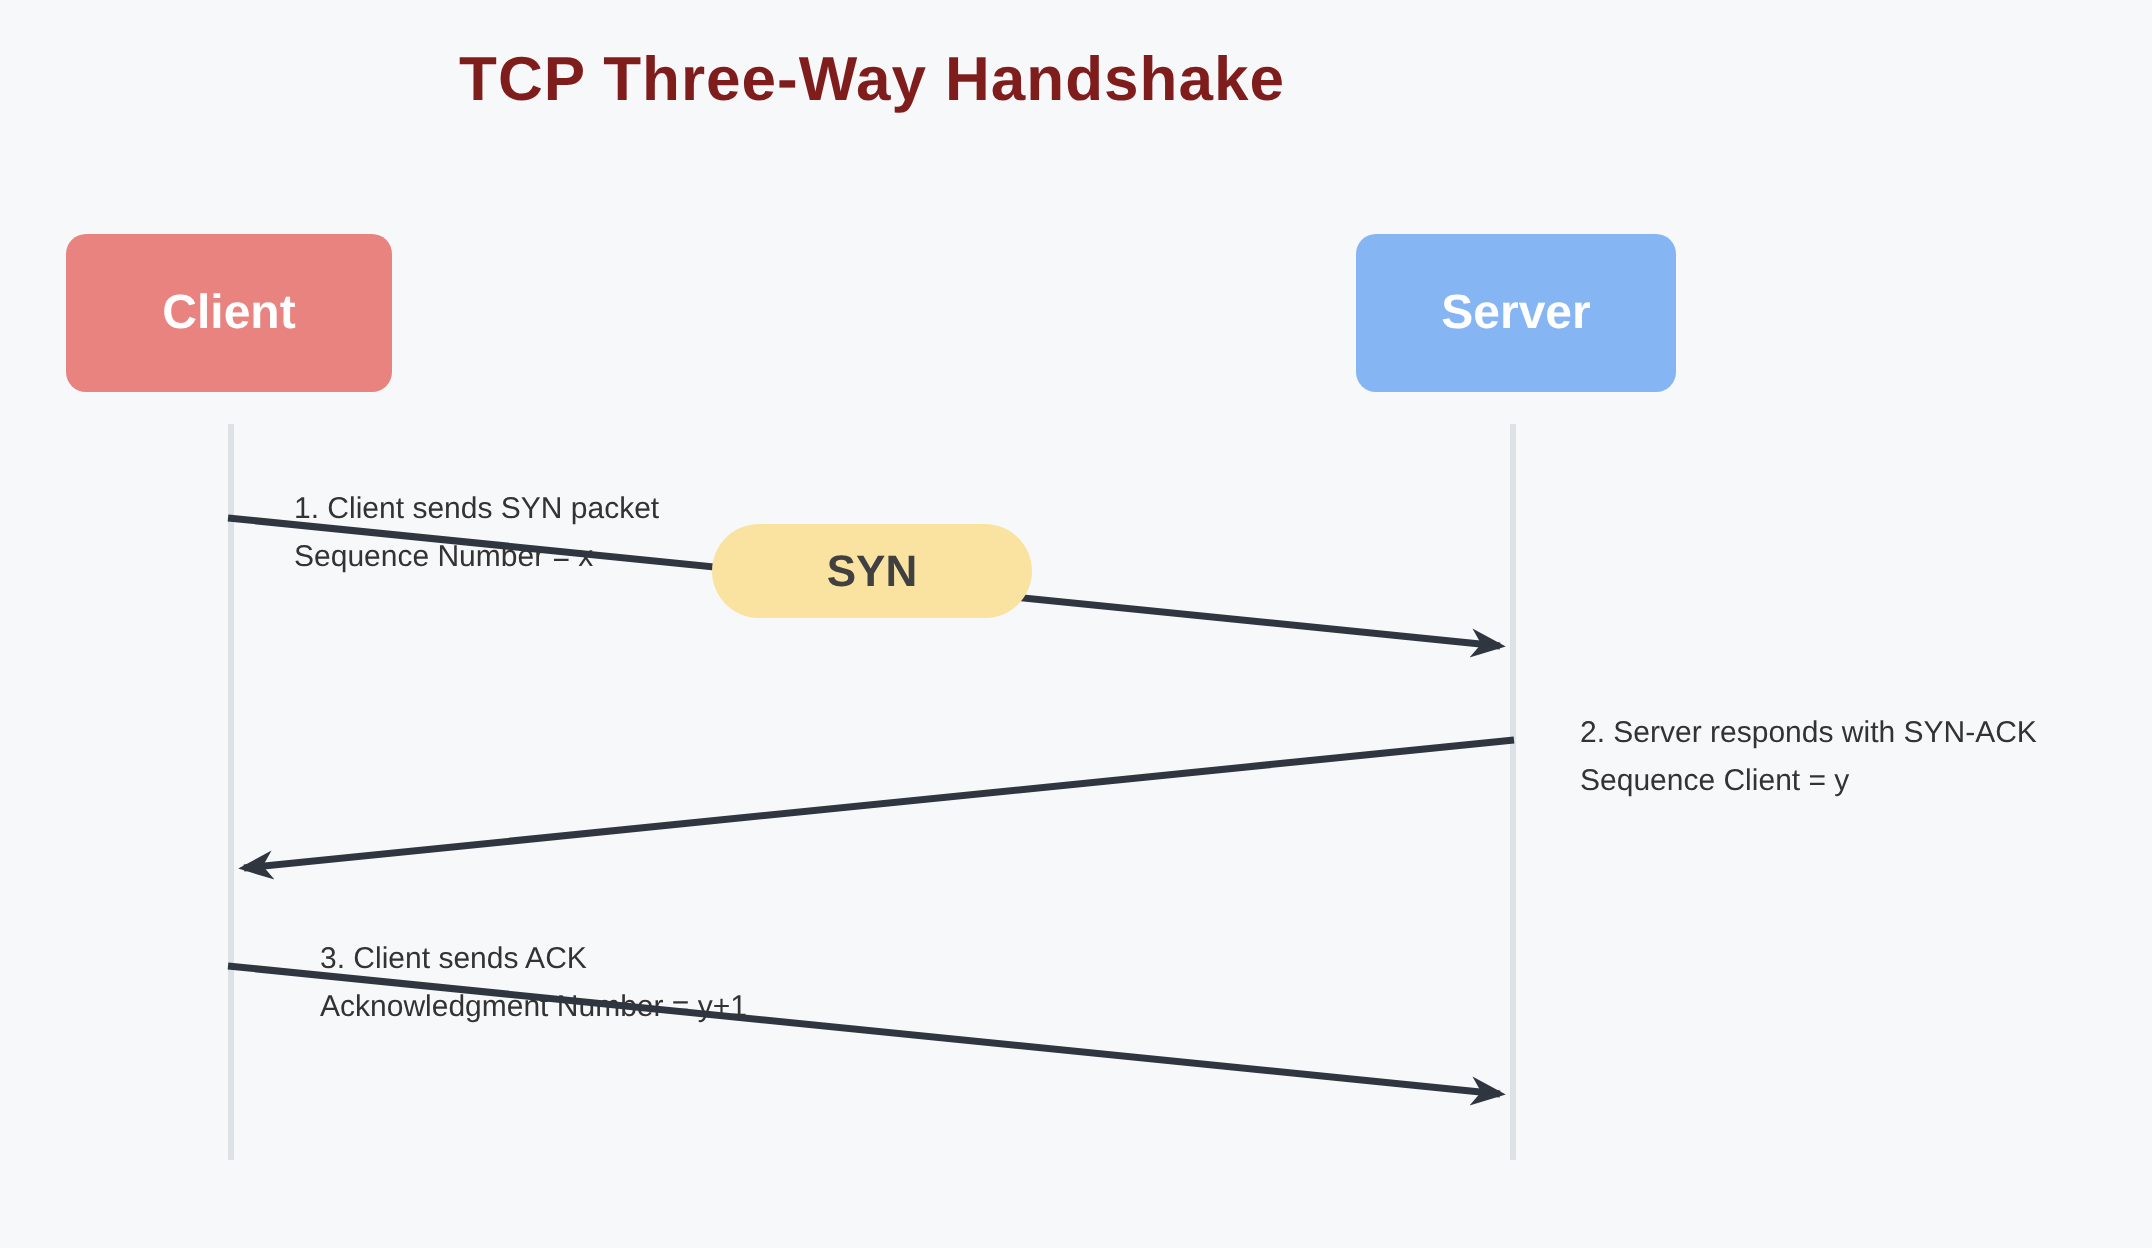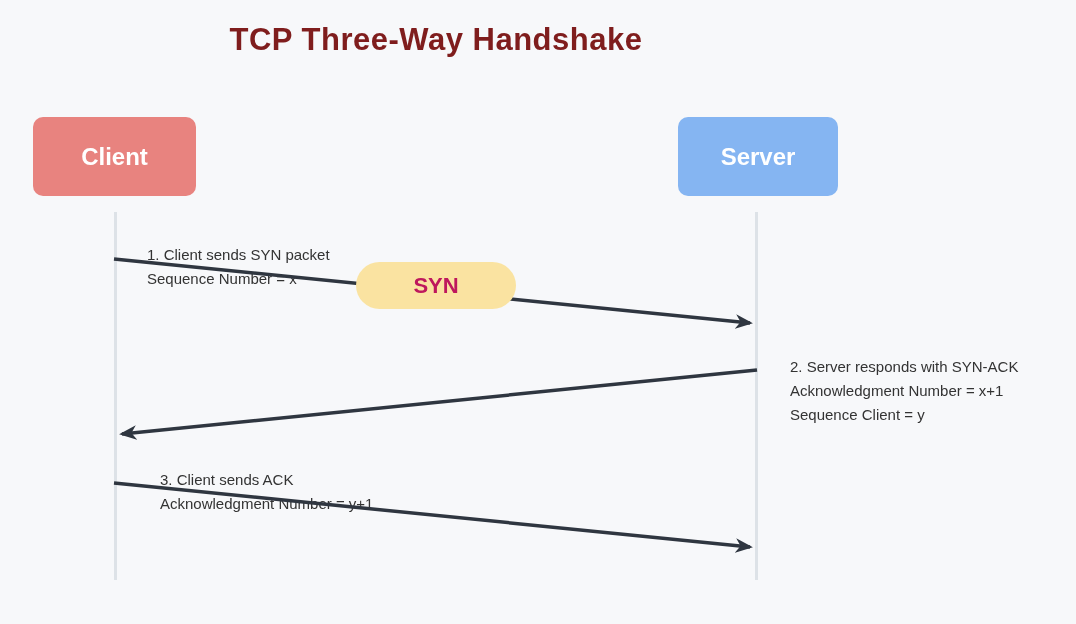--- a/index.html
+++ b/index.html
@@ -73,21 +73,21 @@
     position:absolute;
     left:356px;
     width:160px;
     height:47px;
     border-radius:24px;
     display:flex;
     align-items:center;
     justify-content:center;
     font-size:22px;
     font-weight:700;
-    color:#be185d;
+    color:#404040;
     z-index:3;
   }
   .pill-syn    { top:262px; background:#FAE3A1; }
   .pill-synack { top:373px; background:#6FDFA8; height:48px; }
   .pill-ack    { top:486px; background:#A3E9E7; }
   .footer-label{
     position:absolute;
     left:0; top:575px;
     width:872px;
     text-align:center;
@@ -114,21 +114,20 @@
   <div class="lifeline lifeline-client"></div>
   <div class="lifeline lifeline-server"></div>
 
   <div class="note note-1">
     <div>1. Client sends SYN packet</div>
     <div>Sequence Number = x</div>
   </div>
 
   <div class="note note-2">
     <div>2. Server responds with SYN-ACK</div>
-    <div>Acknowledgment Number = x+1</div>
     <div>Sequence Client = y</div>
   </div>
 
   <div class="note note-3">
     <div>3. Client sends ACK</div>
     <div>Acknowledgment Number = y+1</div>
   </div>
 
   <svg class="arrows" width="1076" height="624" viewBox="0 0 1076 624">
     <defs>

